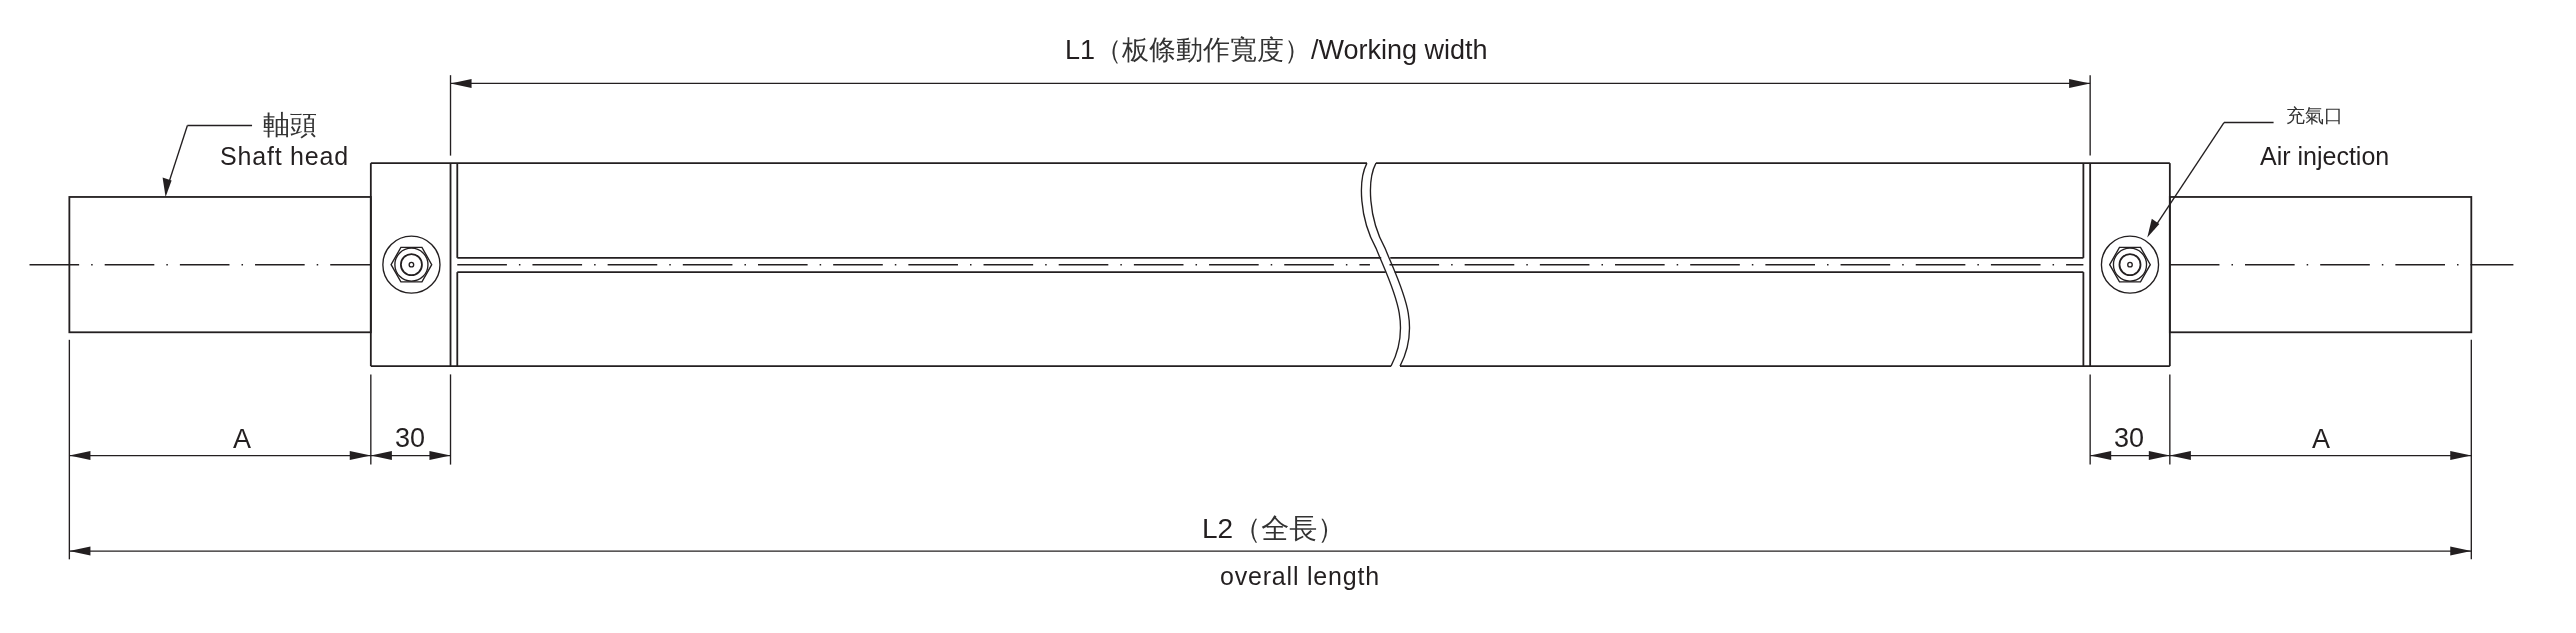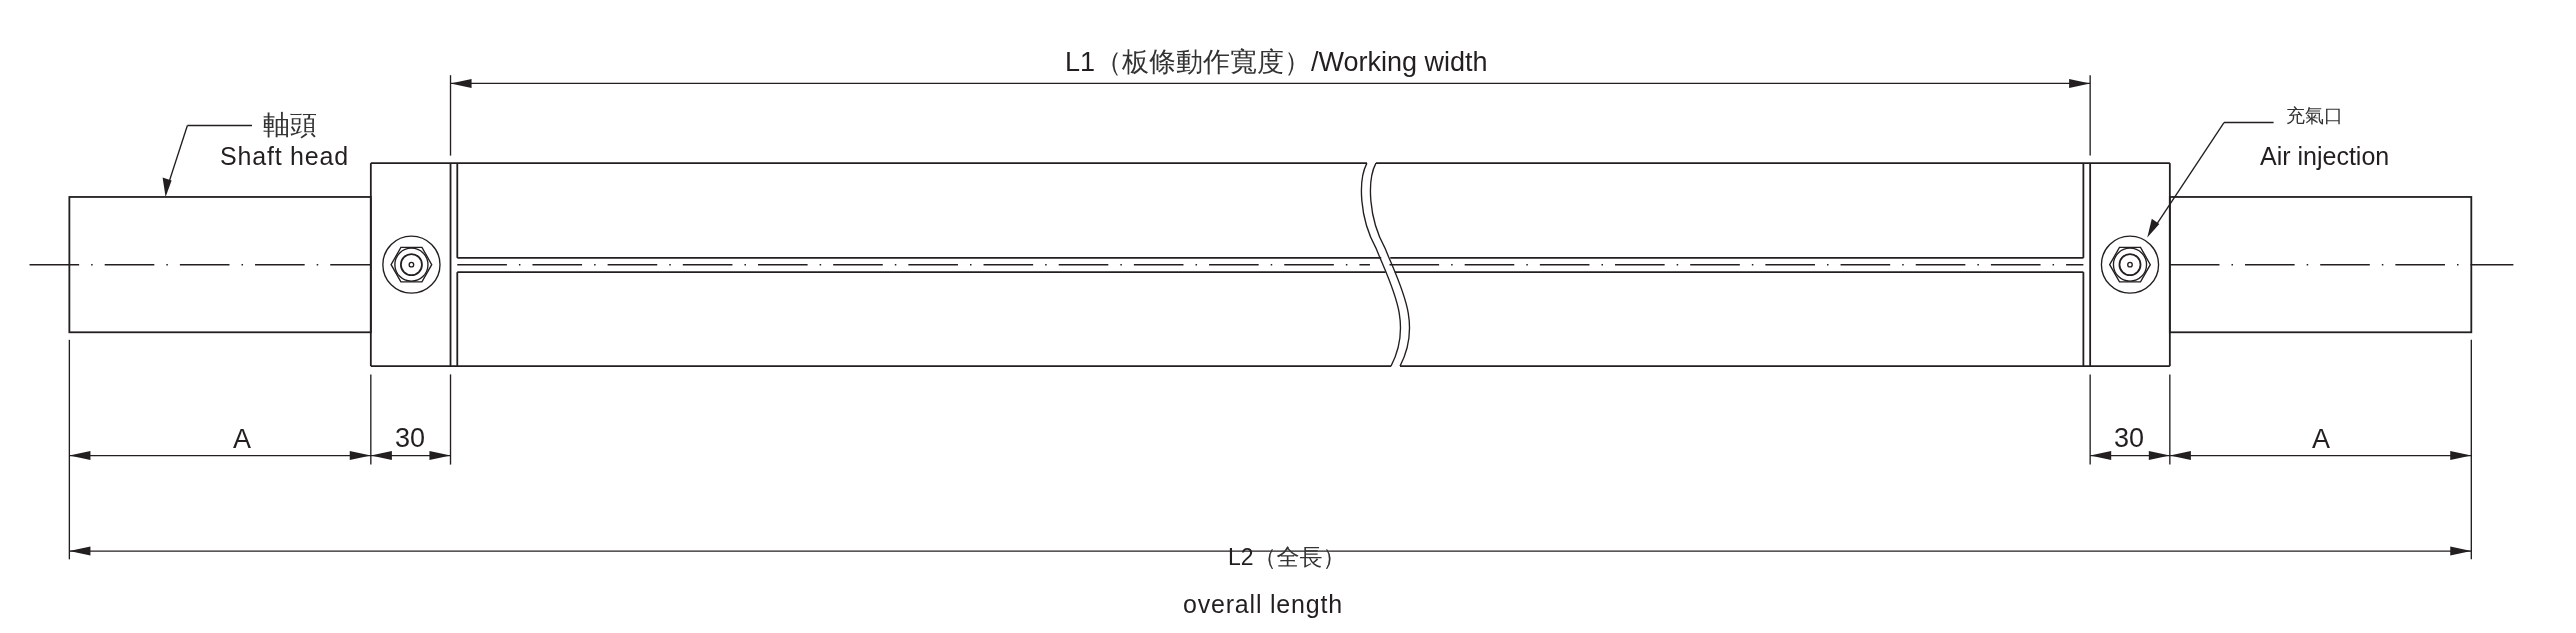--- a/index.html
+++ b/index.html
@@ -118,32 +118,32 @@
     <polygon class="arrow" points="3287,606 3259,600 3259,612"></polygon>
   </g>
 
   <g>
     <line class="thin" x1="92" y1="733" x2="3287" y2="733"></line>
     <polygon class="arrow" points="92,733 120,727 120,739"></polygon>
     <polygon class="arrow" points="3287,733 3259,727 3259,739"></polygon>
   </g>
 </svg>
 
-<div class="lbl" style="left:1065px; top:48px; font-size:27px;">
+<div class="lbl" style="left:1065px; top:36px; font-size:27px;">
   <span class="en">L1</span><span class="cjk">（板條動作寬度）</span><span class="en">/Working width</span>
 </div>
 
 <div class="lbl cjk" style="left:263px; top:111px; font-size:27px;text-align:right;">軸頭</div>
 <div class="lbl en" style="left:220px; top:144px; font-size:25px; letter-spacing:0.8px;text-align:right;">Shaft head</div>
 
 <div class="lbl cjk" style="left:2286px; top:106px; font-size:19px;">充氣口</div>
 <div class="lbl en" style="left:2260px; top:144px; font-size:25px;text-align:right;">Air injection</div>
 
 <div class="lbl en dim" style="left:233px; top:426px;">A</div>
 <div class="lbl en dim" style="left:395px; top:425px;">30</div>
 <div class="lbl en dim" style="left:2114px; top:425px;">30</div>
 <div class="lbl en dim" style="left:2312px; top:426px;">A</div>
 
-<div class="lbl" style="left:1202px; top:546px; font-size:23px;margin-left:26px;">
+<div class="lbl" style="left:1202px; top:515px; font-size:28px;">
   <span class="en">L2</span><span class="cjk">（全長）</span>
 </div>
-<div class="lbl en" style="left:1183px; top:564px; font-size:25px; letter-spacing:0.8px;margin-top:28px;">overall length</div>
+<div class="lbl en" style="left:1220px; top:564px; font-size:25px; letter-spacing:0.8px;">overall length</div>
 
 
 </body></html>

